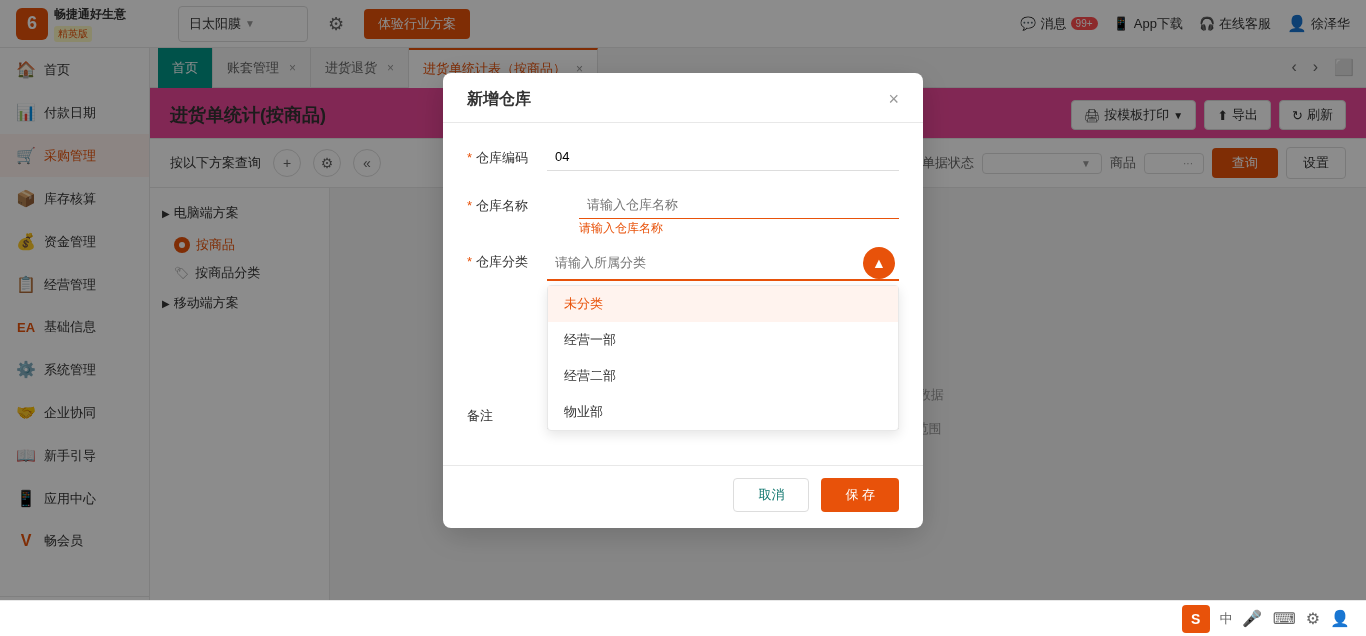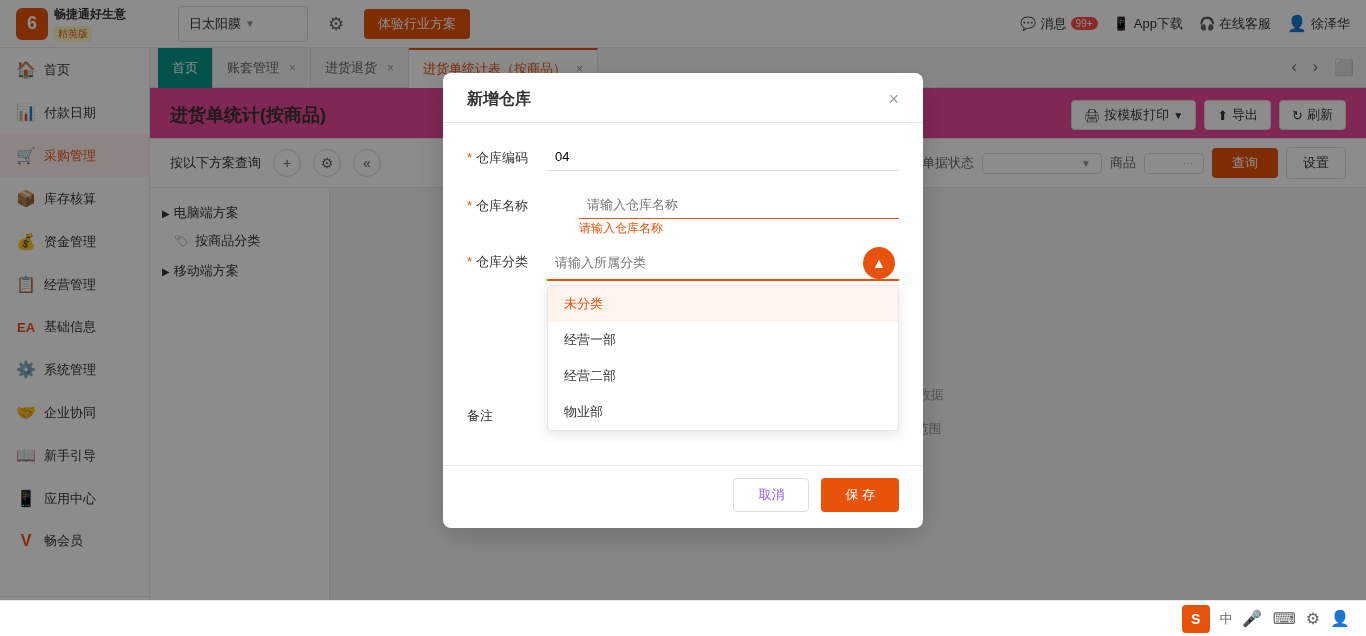--- a/index.html
+++ b/index.html
@@ -184,21 +184,21 @@
     }
     .dropdown-item.selected { background: #fff3ee; color: #e8520a; }
 
     
     .modal-footer {
       display: flex; justify-content: flex-end; gap: 12px;
       padding: 12px 24px 16px; border-top: 1px solid #e8e8e8;
     }
     .btn-cancel {
       border: 1px solid #ddd; border-radius: 4px; padding: 7px 24px;
-      font-size: 13px; background: #fff; color: #8b5cf6; cursor: pointer;
+      font-size: 13px; background: #fff; color: #0f766e; cursor: pointer;
     }
     .btn-save {
       border: none; border-radius: 4px; padding: 7px 24px;
       font-size: 13px; background: #e8520a; color: #fff; cursor: pointer;
     }
 
     
     .bottom-bar {
       display: flex; align-items: center; justify-content: flex-end;
       background: #fff; border-top: 1px solid #e8e8e8;
@@ -376,20 +376,28 @@
       </div>
     </div>
 
     <div style="display:flex;flex:1;overflow:hidden;">
 
       <div style="width:180px;min-width:180px;background:#fff;border-right:1px solid #e8e8e8;padding:12px 0;overflow:auto;">
         <div style="padding:4px 12px;font-size:13px;color:#333;display:flex;align-items:center;gap:4px;">
           <span style="font-size:10px;">▶</span>
           <span>电脑端方案</span>
         </div>
+        <div style="padding:8px 12px 4px 24px;">
+          <span style="display:inline-flex;align-items:center;gap:6px;">
+            <span style="width:16px;height:16px;background:#e8520a;border-radius:50%;display:inline-flex;align-items:center;justify-content:center;">
+              <span style="width:6px;height:6px;background:#fff;border-radius:50%;display:block;"></span>
+            </span>
+            <span style="color:#e8520a;font-size:13px;">按商品</span>
+          </span>
+        </div>
         <div style="padding:6px 12px 4px 24px;font-size:13px;color:#333;display:flex;align-items:center;gap:6px;">
           <span style="font-size:12px;color:#999;">🏷</span>
           <span>按商品分类</span>
         </div>
         <div style="padding:8px 12px 4px;font-size:13px;color:#333;display:flex;align-items:center;gap:4px;">
           <span style="font-size:10px;">▶</span>
           <span>移动端方案</span>
         </div>
       </div>
 

